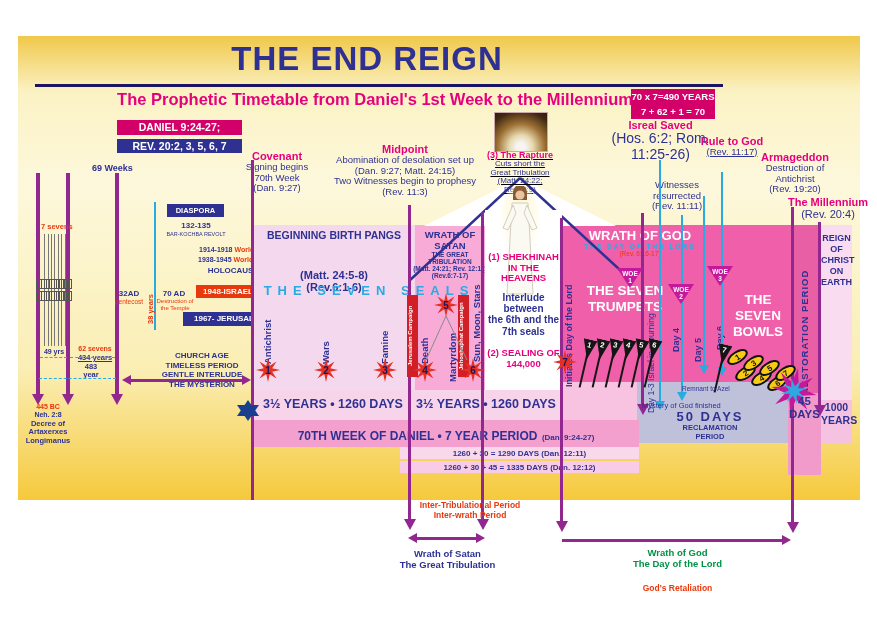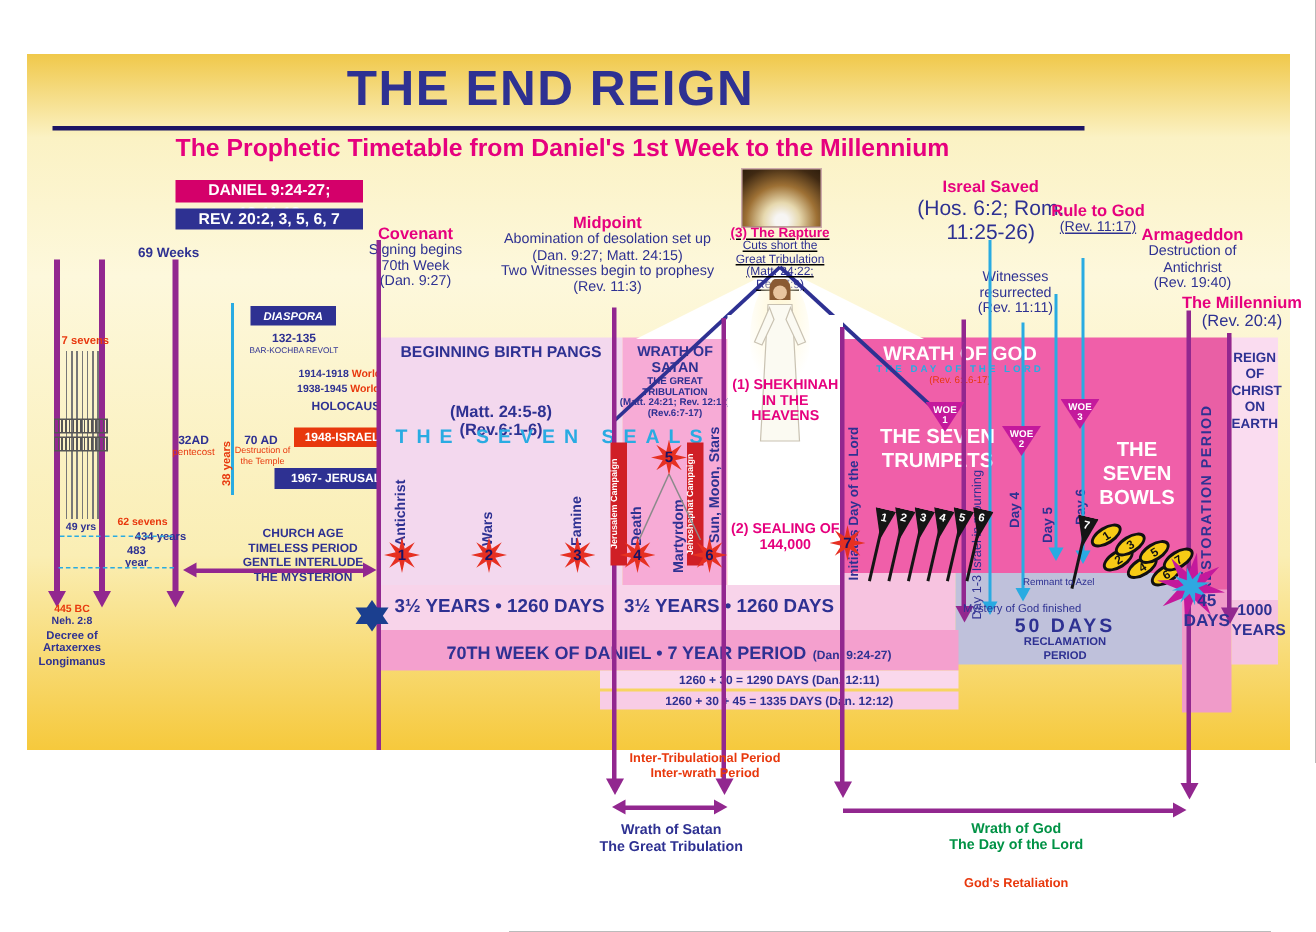--- a/index.html
+++ b/index.html
@@ -47,51 +47,53 @@
 <div id="page">
 
   <div class="abs" style="left:18px;top:36px;width:842px;height:464px;
               background:linear-gradient(180deg,#F0C84A 0%,#FBF2C4 12%,#FDF8DC 32%,#FAEEB4 72%,#F6C93C 100%);"></div>
 
   <div class="abs ctr b" style="left:187px;top:40px;width:360px;font-size:33px;color:#2E3192;letter-spacing:1px;">THE END REIGN</div>
   <div class="abs" style="left:35px;top:84px;width:688px;height:3px;background:#1B1464;"></div>
   <div class="abs ctr b mg" style="left:95px;top:90px;width:560px;font-size:16.5px;">The Prophetic Timetable from Daniel's 1st Week to the Millennium</div>
   <div class="abs badge" style="left:117px;top:120px;width:125px;height:15px;background:#D4006A;font-size:10.5px;line-height:15px;">DANIEL 9:24-27; 12:11,12</div>
   <div class="abs badge" style="left:117px;top:139px;width:125px;height:14px;background:#2E3192;font-size:10.5px;line-height:14px;">REV. 20:2, 3, 5, 6, 7</div>
+  <div class="abs badge pre" style="left:631px;top:89px;width:84px;height:30px;background:#D4006A;font-size:9.5px;line-height:15px;">70 x 7=490 YEARS
+7 + 62 + 1 = 70</div>
 
   <div class="abs nv b" style="left:92px;top:163px;width:50px;font-size:9px;">69 Weeks</div>
   <div class="abs vl" style="left:36px;top:173px;height:222px;width:4px;"></div>
   <div class="abs pah" style="left:32px;top:394px;"></div>
   <div class="abs vl" style="left:66px;top:173px;height:222px;width:4px;"></div>
   <div class="abs pah" style="left:62px;top:394px;"></div>
   <div class="abs vl" style="left:115px;top:173px;height:222px;width:4px;"></div>
   <div class="abs pah" style="left:111px;top:394px;"></div>
 
   <div class="abs rd b" style="left:41px;top:222px;width:34px;font-size:7.5px;">7 sevens</div>
   <div class="abs" style="left:44px;top:234px;width:22px;height:112px;background:repeating-linear-gradient(90deg,#777 0 1px,transparent 1px 3.5px);"></div>
   <div class="abs" style="left:36px;top:279px;width:36px;height:8px;border-top:1px solid #555;border-bottom:1px solid #555;background:repeating-linear-gradient(90deg,#555 0 1px,transparent 1px 2.5px);"></div>
   <div class="abs" style="left:36px;top:291px;width:36px;height:8px;border-top:1px solid #555;border-bottom:1px solid #555;background:repeating-linear-gradient(90deg,#555 0 1px,transparent 1px 2.5px);"></div>
 
   <div class="abs ctr nv b" style="left:40px;top:348px;width:28px;font-size:7px;">49 yrs</div>
   <div class="abs dsh" style="left:40px;top:357px;width:27px;"></div>
   <div class="abs ctr rd b" style="left:76px;top:345px;width:38px;font-size:7px;">62 sevens</div>
-  <div class="abs ctr nv b" style="left:88px;top:353px;width:38px;font-size:7.5px;">434 years</div>
+  <div class="abs ctr nv b" style="left:76px;top:353px;width:38px;font-size:7.5px;text-decoration:underline;">434 years</div>
   <div class="abs dsh" style="left:70px;top:357px;width:45px;"></div>
   <div class="abs ctr nv b pre lh" style="left:76px;top:363px;width:30px;font-size:7.5px;">483
 year</div>
   <div class="abs dsh" style="left:39px;top:378px;width:77px;"></div>
 
   <div class="abs ctr rd b" style="left:28px;top:403px;width:40px;font-size:7px;">445 BC</div>
   <div class="abs ctr nv b" style="left:28px;top:411px;width:40px;font-size:7px;">Neh. 2:8</div>
   <div class="abs ctr nv b pre lh" style="left:22px;top:420px;width:52px;font-size:7.5px;">Decree of
 Artaxerxes
 Longimanus</div>
 
   <div class="abs cl" style="left:154px;top:202px;height:128px;"></div>
-  <div class="abs badge" style="left:167px;top:204px;width:57px;height:13px;background:#2E3192;font-size:7.5px;line-height:13px;font-style:italic;">DIASPORA</div>
+  <div class="abs badge" style="left:167px;top:204px;width:57px;height:13px;background:#2E3192;font-size:7.5px;line-height:13px;">DIASPORA</div>
   <div class="abs ctr nv b" style="left:168px;top:221px;width:56px;font-size:8px;">132-135</div>
   <div class="abs ctr nv" style="left:158px;top:231px;width:76px;font-size:5.5px;">BAR-KOCHBA REVOLT</div>
   <div class="abs ctr" style="left:186px;top:246px;width:100px;font-size:7px;">
     <span class="nv b">1914-1918</span>
     <span class="rd b">World War I</span>
   </div>
   <div class="abs ctr" style="left:186px;top:256px;width:100px;font-size:7px;">
     <span class="nv b">1938-1945</span>
     <span class="rd b">World War II</span>
   </div>
@@ -131,21 +133,21 @@
 11:25-26)</div>
   </div>
   <div class="abs ctr" style="left:693px;top:135px;width:78px;">
     <div class="mg b" style="font-size:11px;">Rule to God</div>
     <div class="nv lh" style="font-size:9.5px;text-decoration:underline;">(Rev. 11:17)</div>
   </div>
   <div class="abs ctr" style="left:749px;top:151px;width:92px;">
     <div class="mg b" style="font-size:11px;">Armageddon</div>
     <div class="nv pre lh" style="font-size:9.5px;">Destruction of
 Antichrist
-(Rev. 19:40)</div>
+(Rev. 19:20)</div>
   </div>
   <div class="abs ctr" style="left:780px;top:196px;width:96px;">
     <div class="mg b" style="font-size:11px;">The Millennium</div>
     <div class="nv lh" style="font-size:11px;">(Rev. 20:4)</div>
   </div>
   <div class="abs ctr nv pre lh" style="left:646px;top:180px;width:62px;font-size:9.5px;">Witnesses
 resurrected
 (Rev. 11:11)</div>
 
   <div class="abs" style="left:253px;top:225px;width:162px;height:165px;background:#F3D8EE;"></div>
@@ -239,20 +241,24 @@
     </defs>
     <ellipse cx="20" cy="40" rx="20" ry="42" fill="url(#jg)"></ellipse>
     <path d="M13,6 a7,7 0 0 1 14,0 l0,8 l-14,0 Z" fill="#8a5a33"></path>
     <circle cx="20" cy="9" r="4.6" fill="#e8c49f"></circle>
     <path d="M12,17 L28,17 L33,108 L7,108 Z" fill="#fbfaf2" stroke="#c9c2b2" stroke-width="0.8"></path>
     <path d="M13,19 L3,42 L8,44 L16,27 Z" fill="#fbfaf2" stroke="#c9c2b2" stroke-width="0.8"></path>
     <path d="M27,19 L37,42 L32,44 L24,27 Z" fill="#fbfaf2" stroke="#c9c2b2" stroke-width="0.8"></path>
   </svg>
   <div class="abs ctr mg b pre lh" style="left:486px;top:252px;width:75px;font-size:9.5px;">(1) SHEKHINAH
 IN THE HEAVENS</div>
+  <div class="abs ctr nv b pre lh" style="left:486px;top:292px;width:75px;font-size:10px;">Interlude
+between
+the 6th and the
+7th seals</div>
   <div class="abs ctr mg b pre lh" style="left:486px;top:348px;width:75px;font-size:9.5px;">(2) SEALING OF
 144,000</div>
 
   <div class="abs vl" style="left:251px;top:160px;height:340px;"></div>
   <div class="abs vl" style="left:408px;top:205px;height:315px;"></div>
   <div class="abs pah" style="left:403.5px;top:519px;"></div>
   <div class="abs vl" style="left:481px;top:212px;height:308px;"></div>
   <div class="abs pah" style="left:476.5px;top:519px;"></div>
   <div class="abs vl" style="left:560px;top:218px;height:304px;"></div>
   <div class="abs pah" style="left:555.5px;top:521px;"></div>

